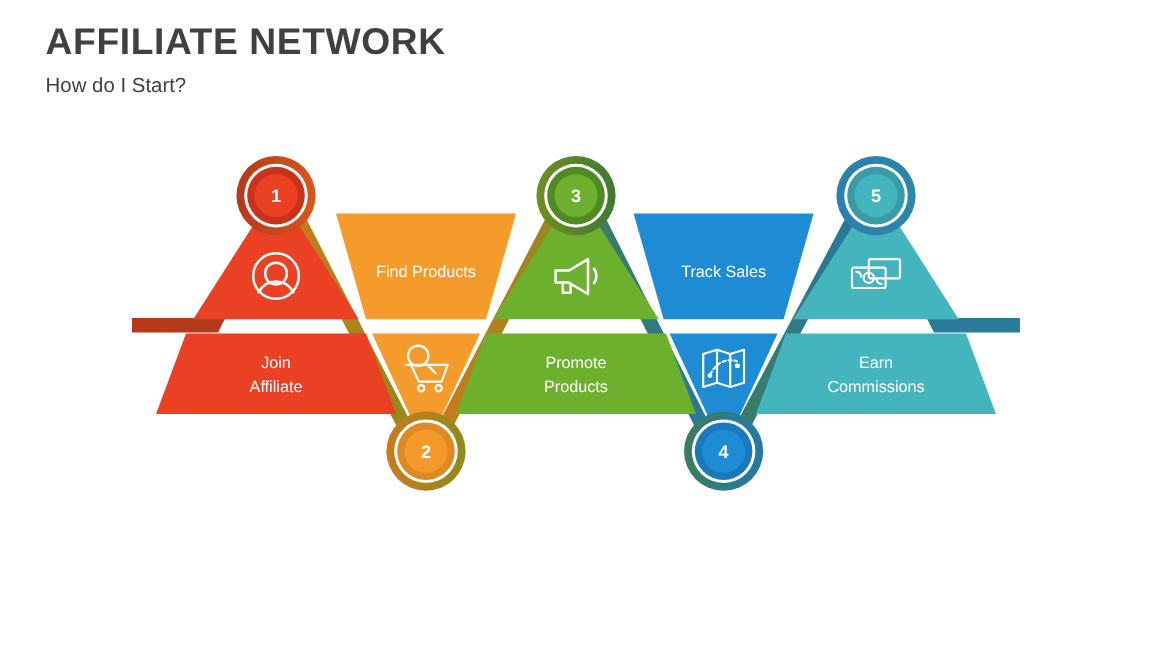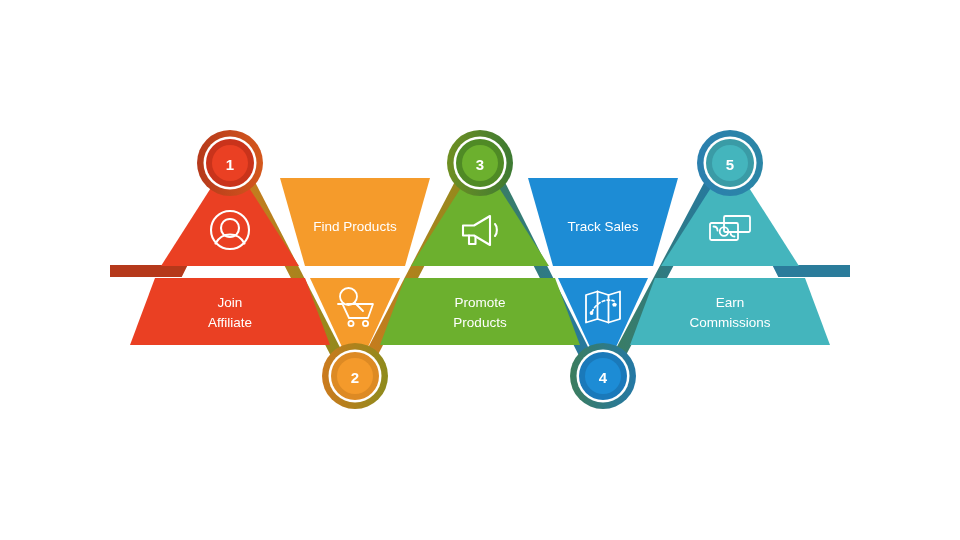--- a/index.html
+++ b/index.html
@@ -82,20 +82,22 @@
     stroke-linecap: round;
     stroke-linejoin: round;
   }
 </style>
 </head>
 <body>
 
 <div id="slide">
 
   <div id="header">
+    <h1 id="page-title">AFFILIATE NETWORK</h1>
+    <h2 id="page-subtitle">How do I Start?</h2>
   </div>
 
   <svg id="diagram" viewBox="0 0 960 330">
     <defs>
       <linearGradient id="ringGrad1" x1="0" y1="0" x2="1" y2="0">
         <stop offset="0%" stop-color="#b5391b"></stop>
         <stop offset="100%" stop-color="#d4581d"></stop>
       </linearGradient>
       <linearGradient id="ringGrad2" x1="0" y1="0" x2="1" y2="0">
         <stop offset="0%" stop-color="#cc7a1e"></stop>

